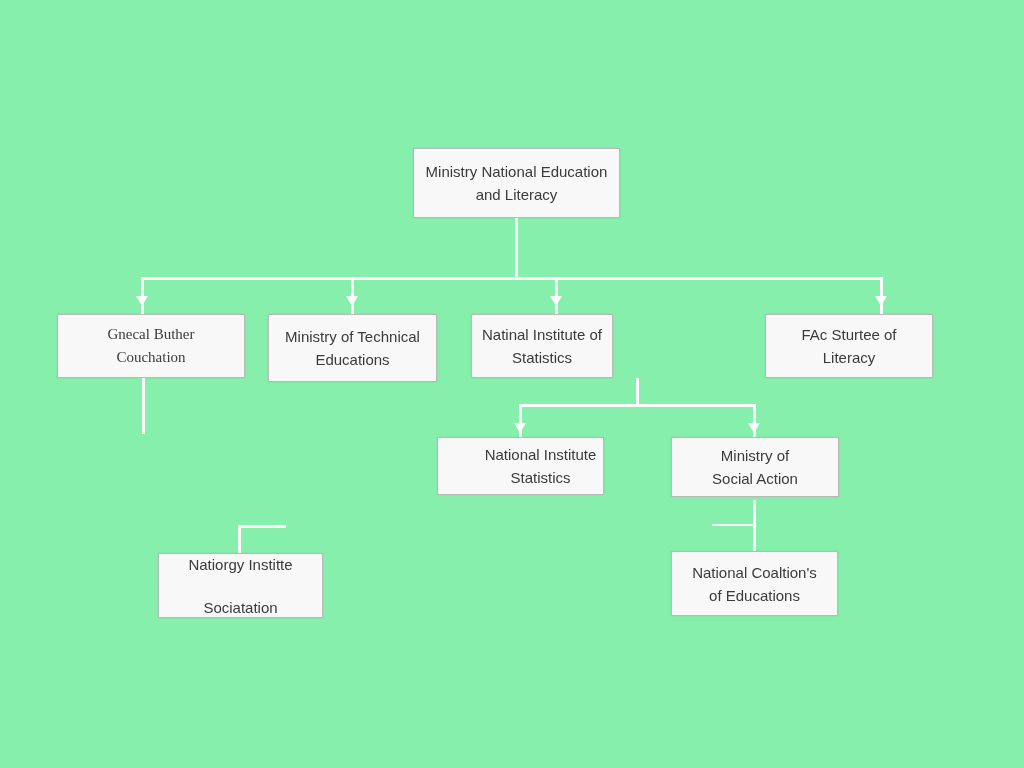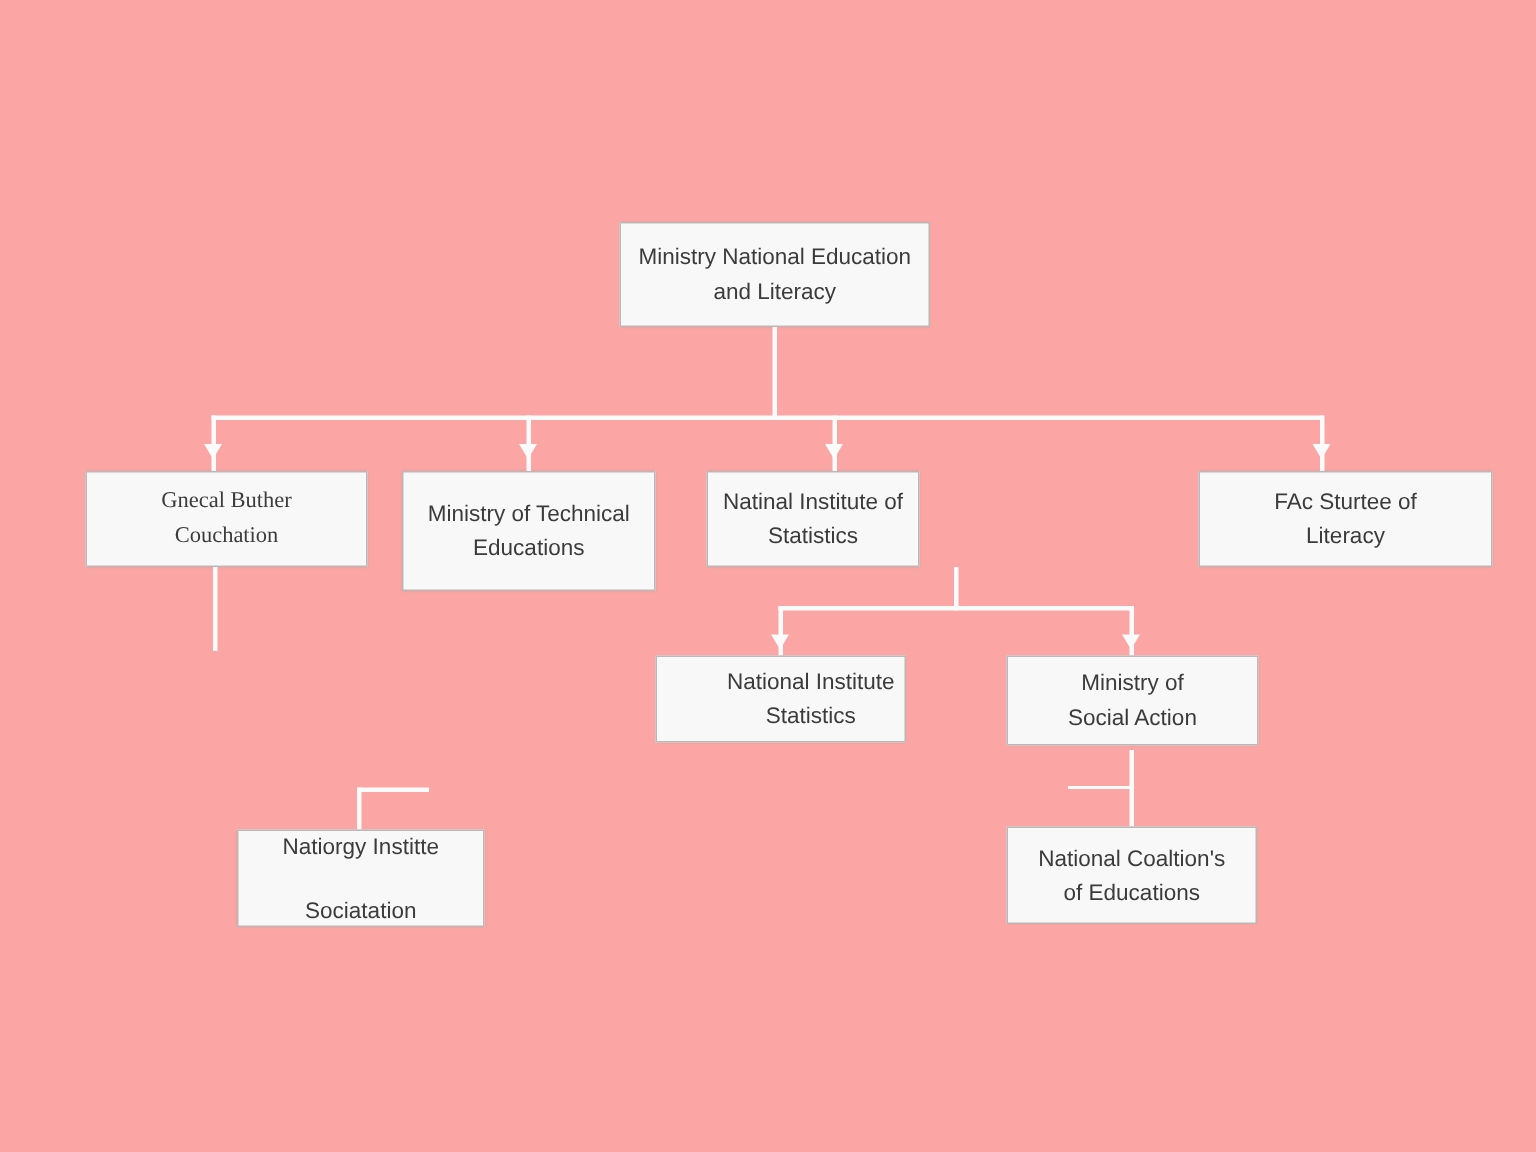--- a/index.html
+++ b/index.html
@@ -5,21 +5,21 @@
   html, body {
     margin: 0;
     padding: 0;
     background: #8a8a8a;
     font-family: "Liberation Sans", sans-serif;
   }
   .canvas {
     position: relative;
     width: 1024px;
     height: 768px;
-    background: #fca5a5;
+    background: #86efac;
     overflow: hidden;
   }
   .node {
     position: absolute;
     background: #f8f8f8;
     border: 1px solid #b9b9b9;
     box-sizing: border-box;
     display: flex;
     flex-direction: column;
     align-items: center;
@@ -39,23 +39,23 @@
     position: absolute;
     width: 0;
     height: 0;
     border-left: 6px solid transparent;
     border-right: 6px solid transparent;
     border-top: 10px solid #fbfbfb;
   }
   
   #n-root      { left: 413px; top: 148px; width: 207px; height: 70px; }
   #n-general   { left:  57px; top: 314px; width: 188px; height: 64px; font-family: Liberation Serif, serif; }
-  #n-technical { left: 268px; top: 314px; width: 169px; height: 80px; align-items: center; }
+  #n-technical { left: 268px; top: 314px; width: 169px; height: 68px; align-items: center; }
   #n-natinal   { left: 471px; top: 314px; width: 142px; height: 64px; }
-  #n-fac       { left: 799px; top: 314px; width: 196px; height: 64px; }
+  #n-fac       { left: 765px; top: 314px; width: 168px; height: 64px; }
   #n-manitirats{ left:  68px; top: 434px; width: 173px; height: 50px; }
   #n-nis       { left: 437px; top: 437px; width: 167px; height: 58px; padding-left: 40px; }
   #n-social    { left: 671px; top: 437px; width: 168px; height: 60px; }
   #n-natiorgy  { left: 158px; top: 553px; width: 165px; height: 65px; gap: 20px; }
   #n-coalition { left: 671px; top: 551px; width: 167px; height: 65px; }
   
   #c-root-stem      { left: 515px; top: 218px; width: 3px;  height: 62px; }
   #c-bus1           { left: 141px; top: 277px; width: 741px; height: 3px; }
   #c-drop-general   { left: 141px; top: 277px; width: 3px; height: 37px; }
   #c-drop-technical { left: 351px; top: 277px; width: 3px; height: 37px; }

